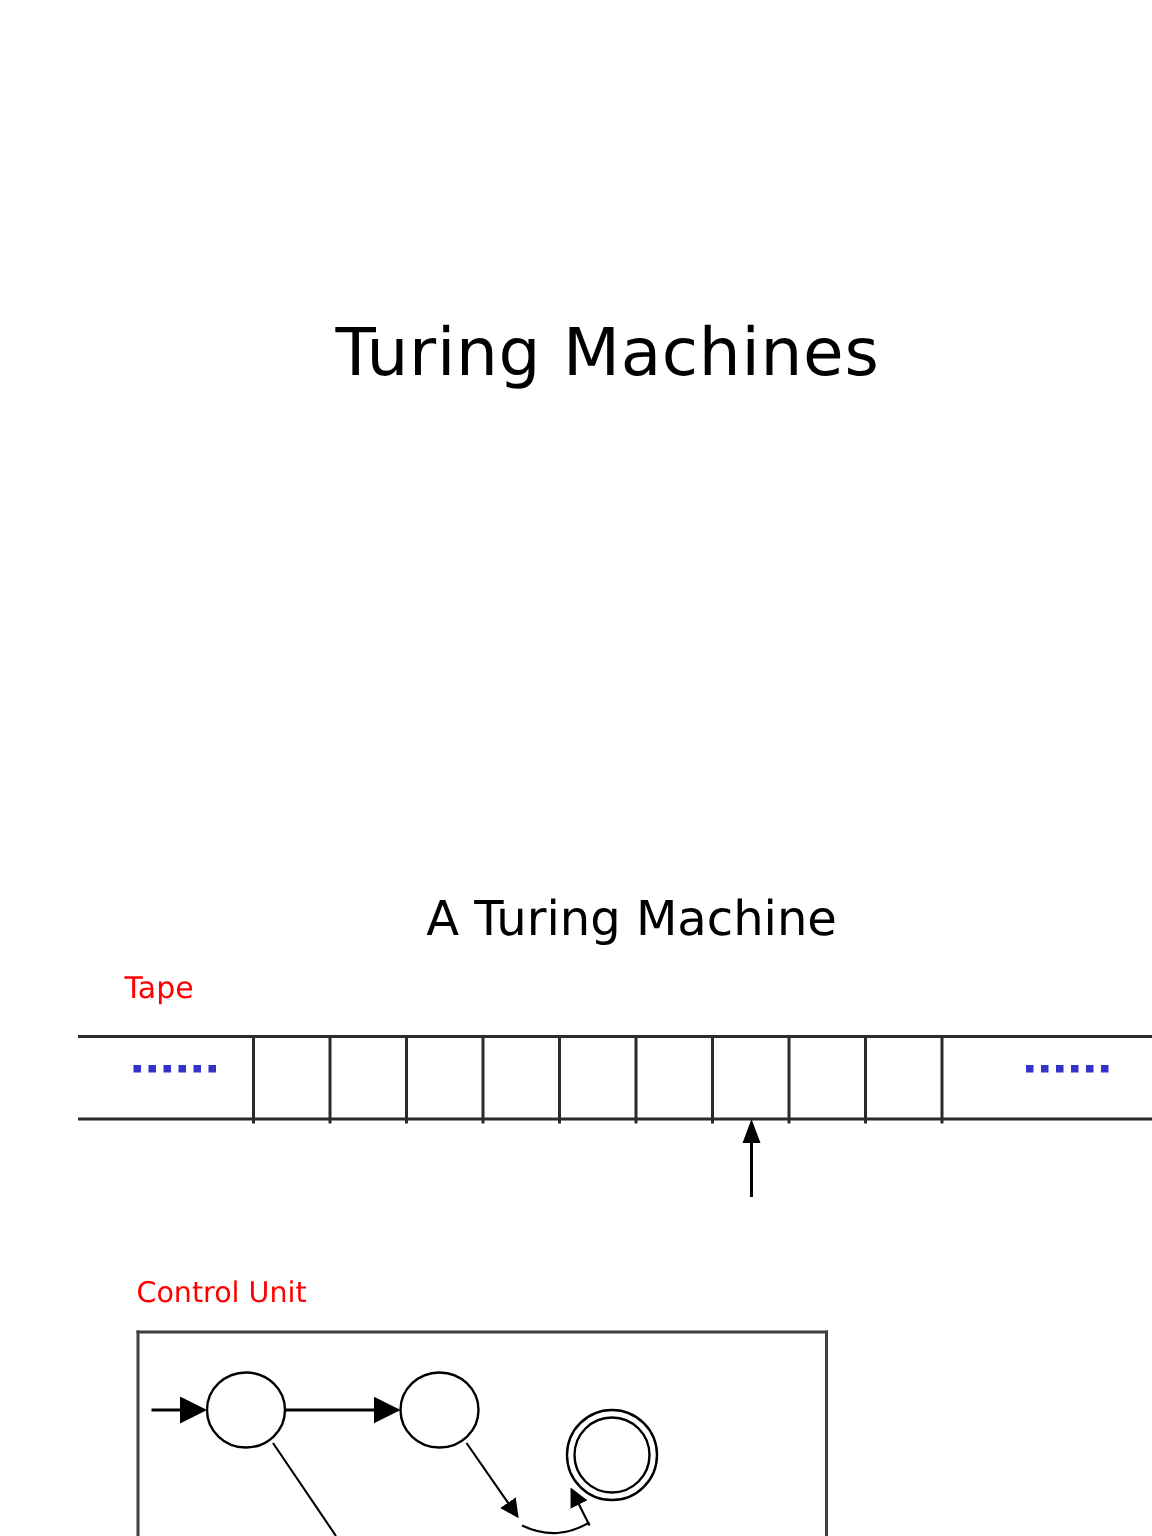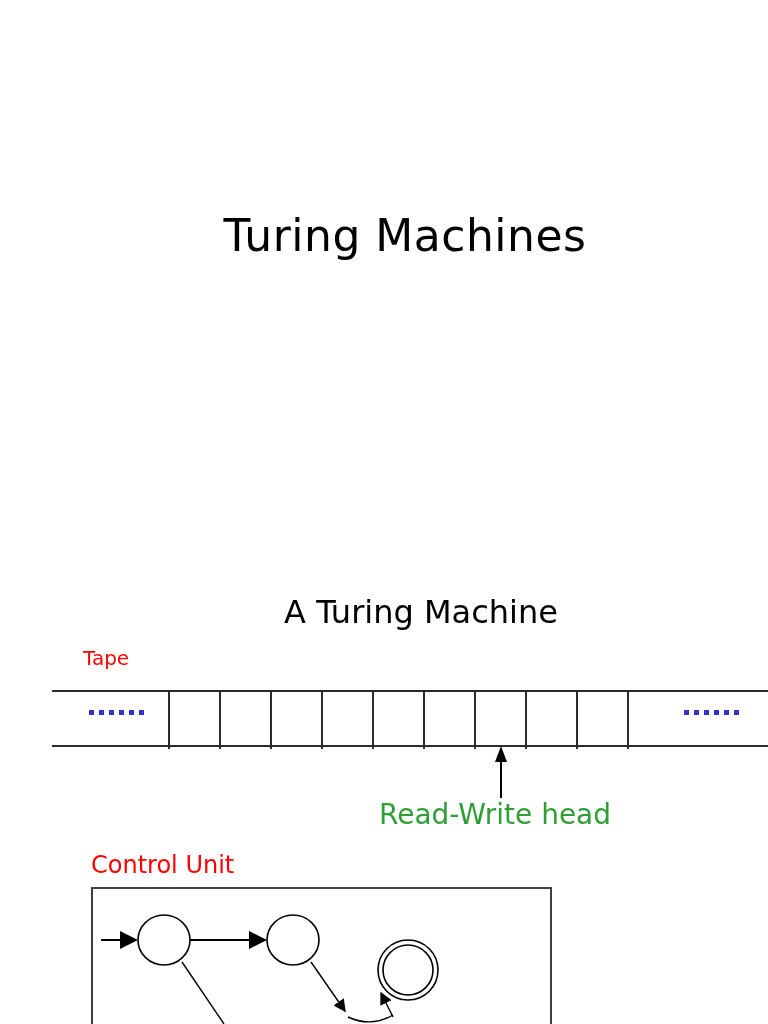--- a/index.html
+++ b/index.html
@@ -72,21 +72,21 @@
     top: 798px;
     font-size: 28px;
     color: #2e9e35;
     white-space: nowrap;
   }
 
   .label-control-unit {
     position: absolute;
     left: 70px;
     top: 851px;
-    font-size: 24px;
+    font-size: 19px;
     color: #ff0000;
     white-space: nowrap;
   }
 
   
   .tape {
     position: absolute;
     left: 31px;
     top: 690px;
     width: 718px;
@@ -184,21 +184,20 @@
       <i></i>
       <i></i>
     </div>
   </div>
 
   <svg class="rw-arrow" viewBox="0 0 28 52">
     <line x1="14" y1="52" x2="14" y2="12" stroke="#000000" stroke-width="2"></line>
     <polygon points="14,0 8,16 20,16" fill="#000000"></polygon>
   </svg>
 
-  <div class="label-rw-head">Read-Write head</div>
 
   <div class="label-control-unit">Control Unit</div>
 
   <div class="control-box">
     <svg class="state-diagram" width="459" height="135" viewBox="0 0 459 135">
 
       <defs>
         <marker id="ah" markerWidth="9" markerHeight="9" refX="8" refY="4.5" orient="auto" markerUnits="strokeWidth">
           <path d="M0,0 L9,4.5 L0,9 z" fill="#000000"></path>
         </marker>

